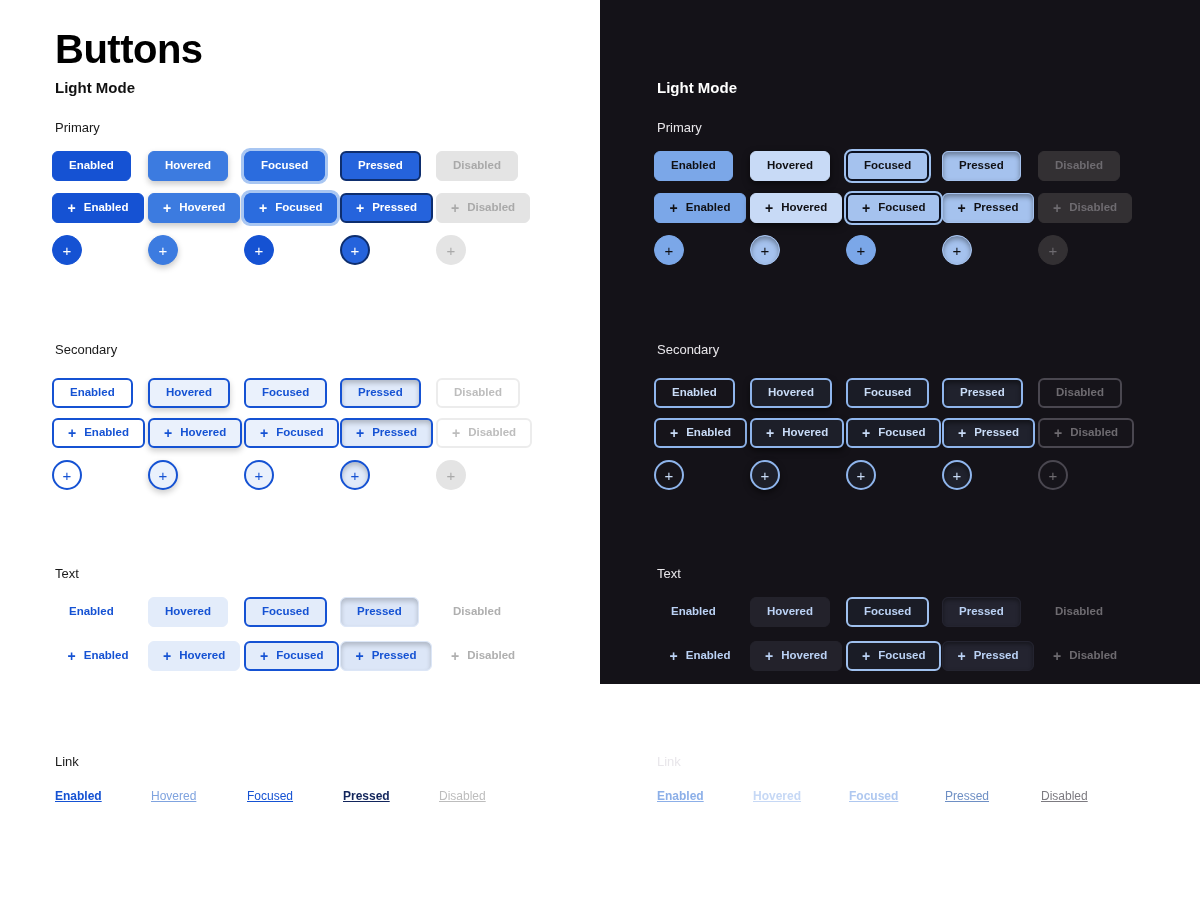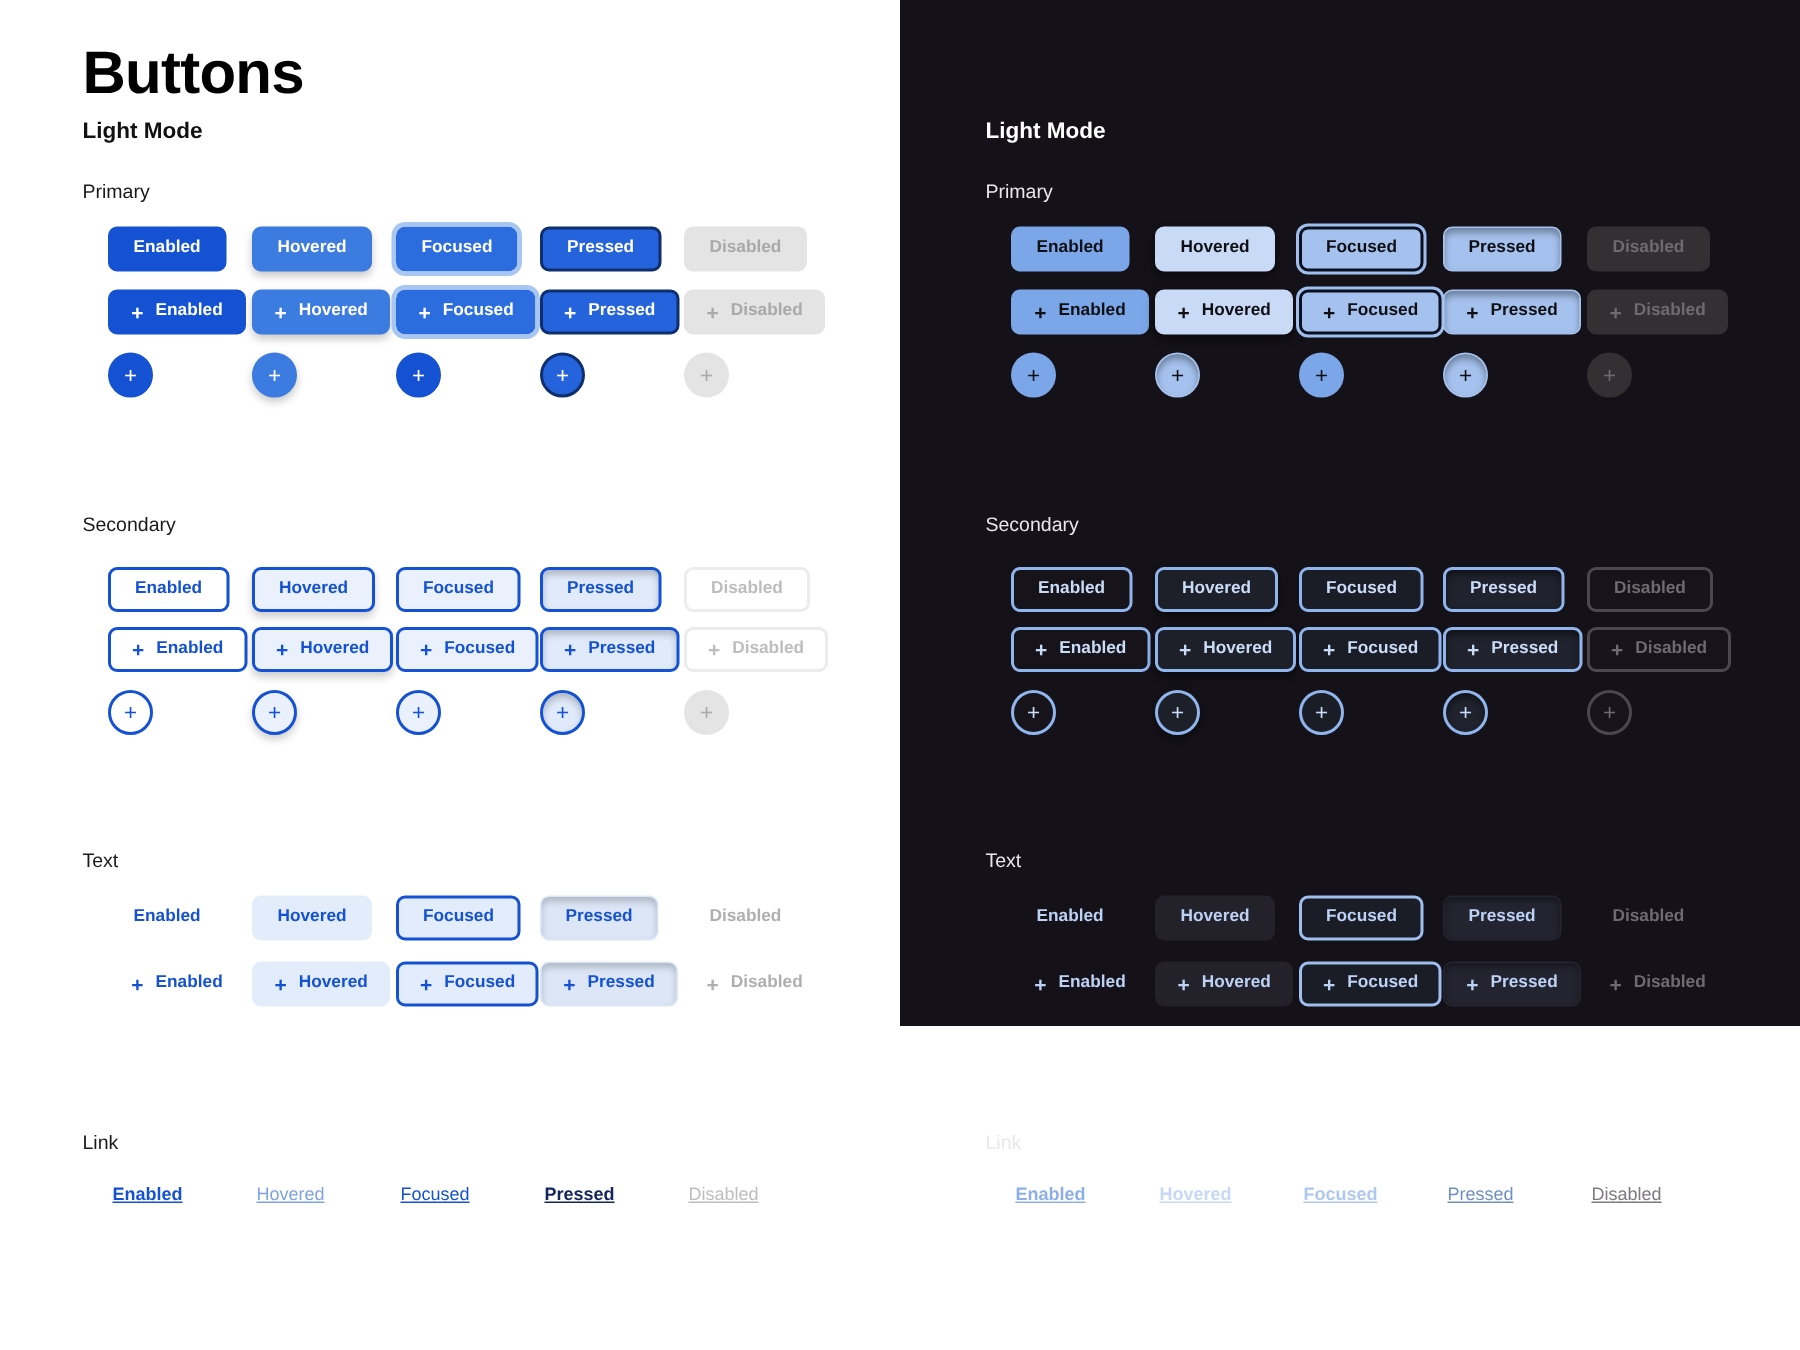--- a/index.html
+++ b/index.html
@@ -25,21 +25,21 @@
   }
   .panel-light .mode-label { top: 79px; color: #111111; }
   .panel-dark  .mode-label { top: 79px; left: 57px; color: #ffffff; }
 
   .group-label {
     position: absolute; left: 55px; font-size: 13px; font-weight: 400;
   }
   .panel-light .group-label { color: #1a1a1a; }
   .panel-dark  .group-label { color: #e8e6ea; left: 57px; }
 
-  .row { position: absolute; left: 52px; display: flex; align-items: center; margin-left: 20px; }
+  .row { position: absolute; left: 52px; display: flex; align-items: center; }
   .panel-dark .row { left: 654px; }
   .panel-dark .row.local { left: 54px; }
 
   
   .slot { width: 96px; display: flex; align-items: center; justify-content: flex-start; }
 
   
   .btn {
     display: inline-flex; align-items: center; justify-content: center;
     gap: 8px; font-size: 11.5px; font-weight: 700;

